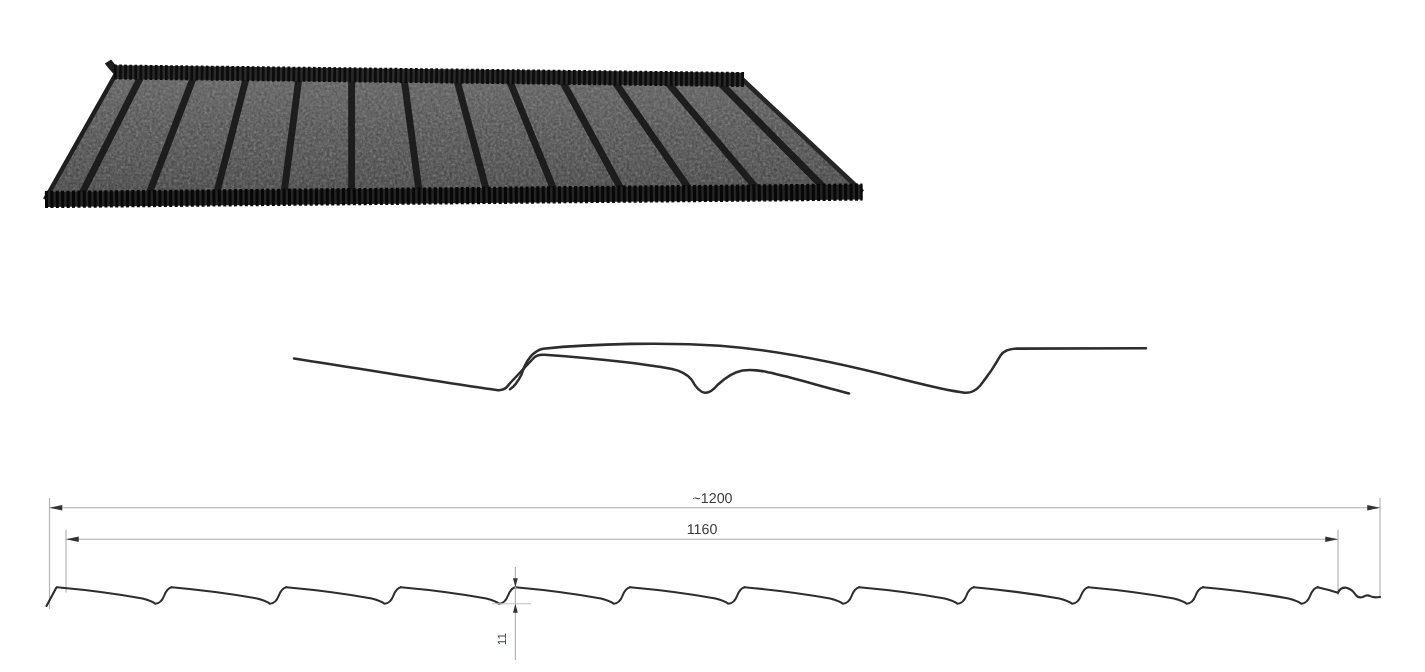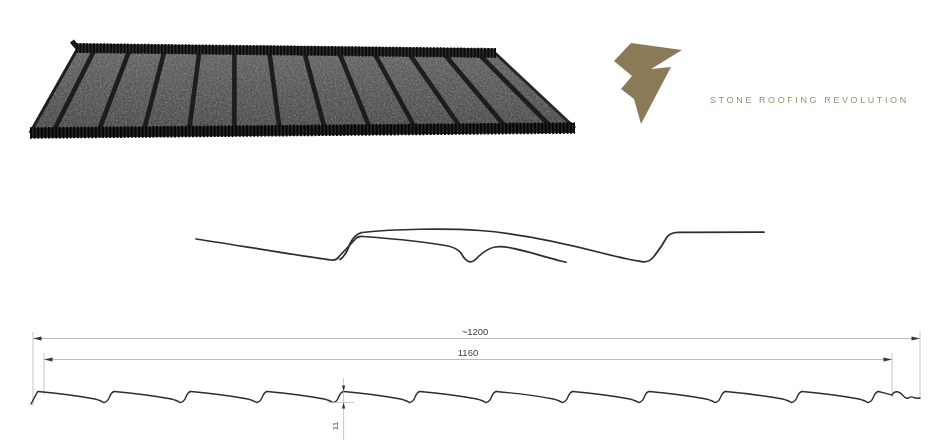--- a/index.html
+++ b/index.html
@@ -59,27 +59,20 @@
       <line x1="54" y1="38" x2="474" y2="43" stroke="#2a2a2a" stroke-width="9"></line>
       <line x1="54" y1="38" x2="474" y2="43" stroke="#0c0c0c" stroke-width="10" stroke-dasharray="1.8 1.6"></line>
     </g>
 
     <g>
       <line x1="8" y1="123" x2="553" y2="118" stroke="#242424" stroke-width="10"></line>
       <line x1="8" y1="123" x2="553" y2="118" stroke="#070707" stroke-width="11.5" stroke-dasharray="2 1.6"></line>
     </g>
   </svg>
 
-  <div class="abs" style="left:600px;top:30px;width:300px;height:110px">
-    <svg class="abs" style="left:4px;top:6px" width="100" height="100" viewBox="0 0 100 100">
-      <polygon points="27,7 78,14 47,33 67,31 37,88 30,63 17,53 28,40 10,25" fill="#8b7a58"></polygon>
-    </svg>
-
-    <div class="abs" id="logo-subtitle" style="left:110px;top:65px">STONE ROOFING REVOLUTION</div>
-  </div>
 
   <svg class="abs" style="left:190px;top:220px" width="590" height="65" viewBox="0 0 590 65">
     <g fill="none" stroke="#2d2d2d" stroke-width="1.7" stroke-linecap="round" stroke-linejoin="round">
 
       <path d="M6,19 C55,26.5 115,36.5 141,40 Q146.5,40.8 149.5,36 L165,19.5 Q167.5,16 173,16.5
                C200,18.5 237,22 258,26 Q266.5,27.8 271,33 Q275.5,41.5 280,41.8 Q284,42 288.5,36.5
                Q297,28.5 305,27 Q312,25.8 322,28.2 C338,31.5 357,37.5 371,41 L376,42.3"></path>
 
       <path d="M150,39.5 Q154,37 157.5,30 Q162.5,14.5 172,12.5 C205,9 255,8 290,10.5
                C330,13.5 370,22 412,33 Q442,40.5 453,41.8 Q459,42.3 463.5,37 Q471.5,27 477,17

